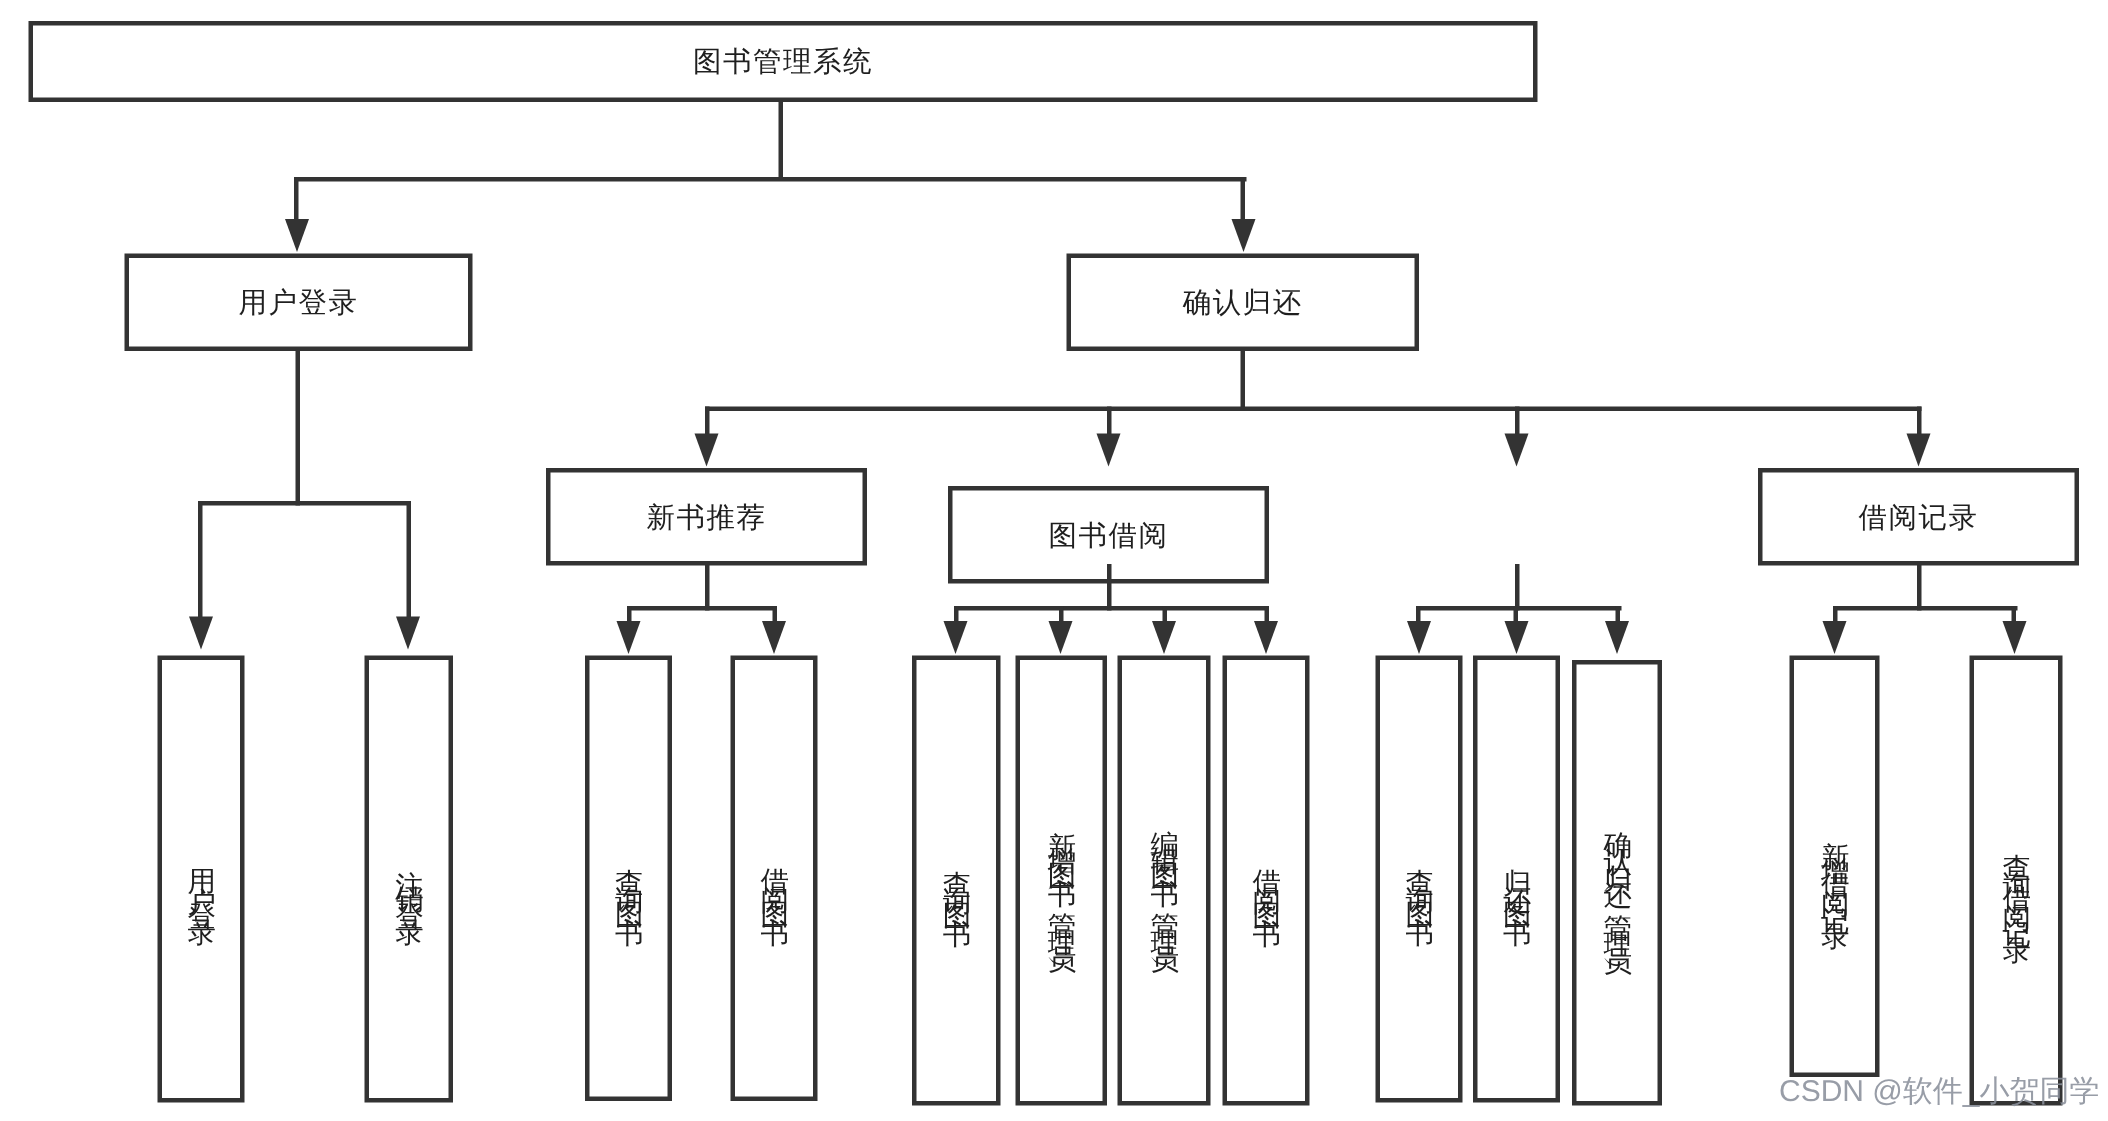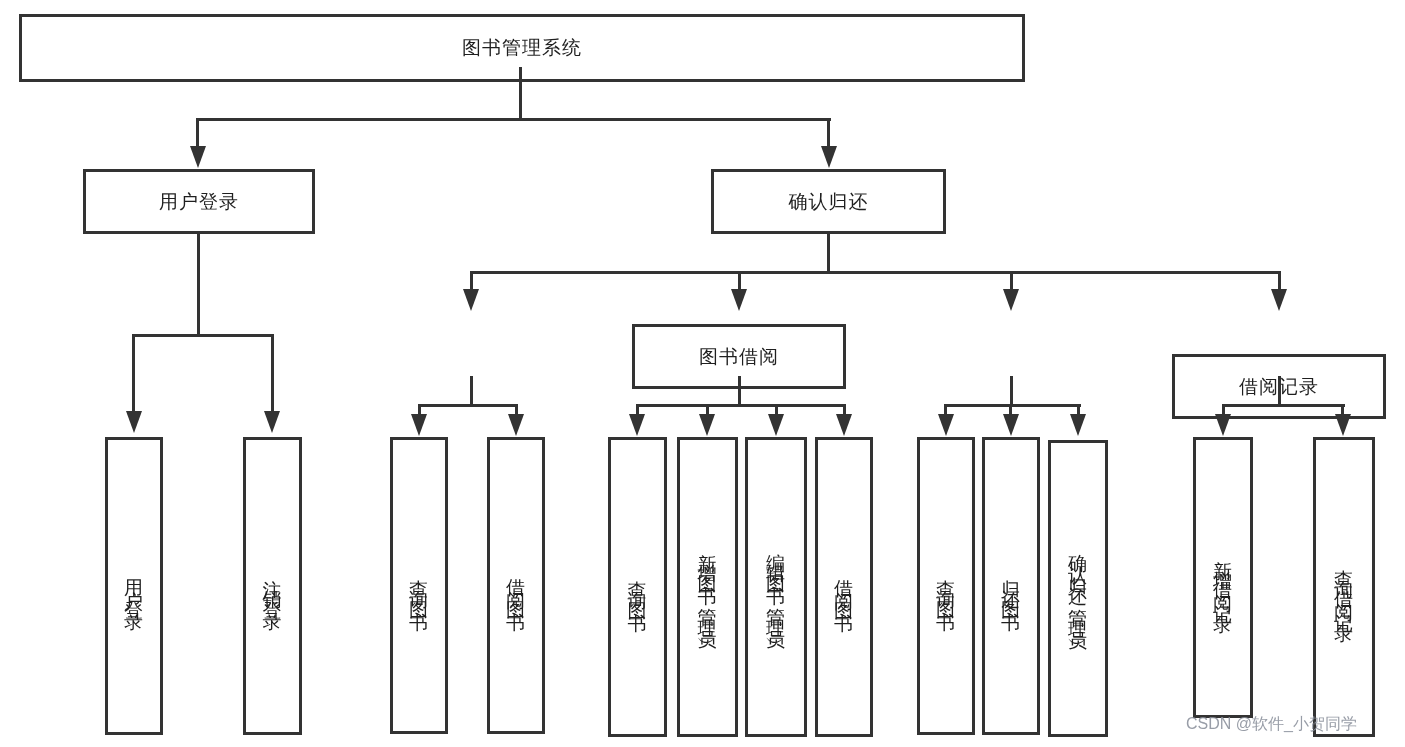--- a/index.html
+++ b/index.html
@@ -24,29 +24,29 @@
   .vline,.hline{position:absolute;background:var(--line);}
   .vline{width:3px;}
   .hline{height:3px;}
   .arrow{
     position:absolute;width:0;height:0;
     border-left:8px solid transparent;border-right:8px solid transparent;
     border-top:22px solid var(--line);
   }
   .watermark{
     position:absolute;left:1186px;top:714px;z-index:10;
-    font-size:16px;color:rgba(138,143,155,0.88);white-space:nowrap;
+    font-size:20px;color:rgba(138,143,155,0.88);white-space:nowrap;
   }
 </style>
 </head>
 <body>
 
 <div id="canvas">
 
-  <div class="hbox" style="left:19px;top:14px;width:1006px;height:68px;">
+  <div class="hbox" style="left:19px;top:14px;width:1006px;height:54px;">
     <span>图书管理系统</span>
   </div>
 
   <div class="vline" style="left:519px;top:67px;height:52px;"></div>
   <div class="hline" style="left:196px;top:118px;width:635px;"></div>
   <div class="vline" style="left:196px;top:118px;height:32px;"></div>
   <div class="arrow" style="left:190px;top:146px;"></div>
   <div class="vline" style="left:827px;top:118px;height:32px;"></div>
   <div class="arrow" style="left:821px;top:146px;"></div>
 
@@ -68,24 +68,27 @@
   <div class="hline" style="left:470px;top:271px;width:811px;"></div>
   <div class="vline" style="left:470px;top:271px;height:22px;"></div>
   <div class="arrow" style="left:463px;top:289px;"></div>
   <div class="vline" style="left:738px;top:271px;height:22px;"></div>
   <div class="arrow" style="left:731px;top:289px;"></div>
   <div class="vline" style="left:1010px;top:271px;height:22px;"></div>
   <div class="arrow" style="left:1003px;top:289px;"></div>
   <div class="vline" style="left:1278px;top:271px;height:22px;"></div>
   <div class="arrow" style="left:1271px;top:289px;"></div>
 
+  <div class="hbox" style="left:364px;top:312px;width:214px;height:65px;">
+    <span>新书推荐</span>
+  </div>
   <div class="hbox" style="left:632px;top:324px;width:214px;height:65px;">
     <span>图书借阅</span>
   </div>
-  <div class="hbox" style="left:1172px;top:312px;width:214px;height:65px;margin-top:42px;">
+  <div class="hbox" style="left:1172px;top:312px;width:214px;height:65px;">
     <span>借阅记录</span>
   </div>
 
   <div class="vline" style="left:470px;top:376px;height:31px;"></div>
   <div class="hline" style="left:418px;top:404px;width:100px;"></div>
   <div class="vline" style="left:418px;top:404px;height:14px;"></div>
   <div class="arrow" style="left:411px;top:414px;"></div>
   <div class="vline" style="left:515px;top:404px;height:14px;"></div>
   <div class="arrow" style="left:508px;top:414px;"></div>
 

